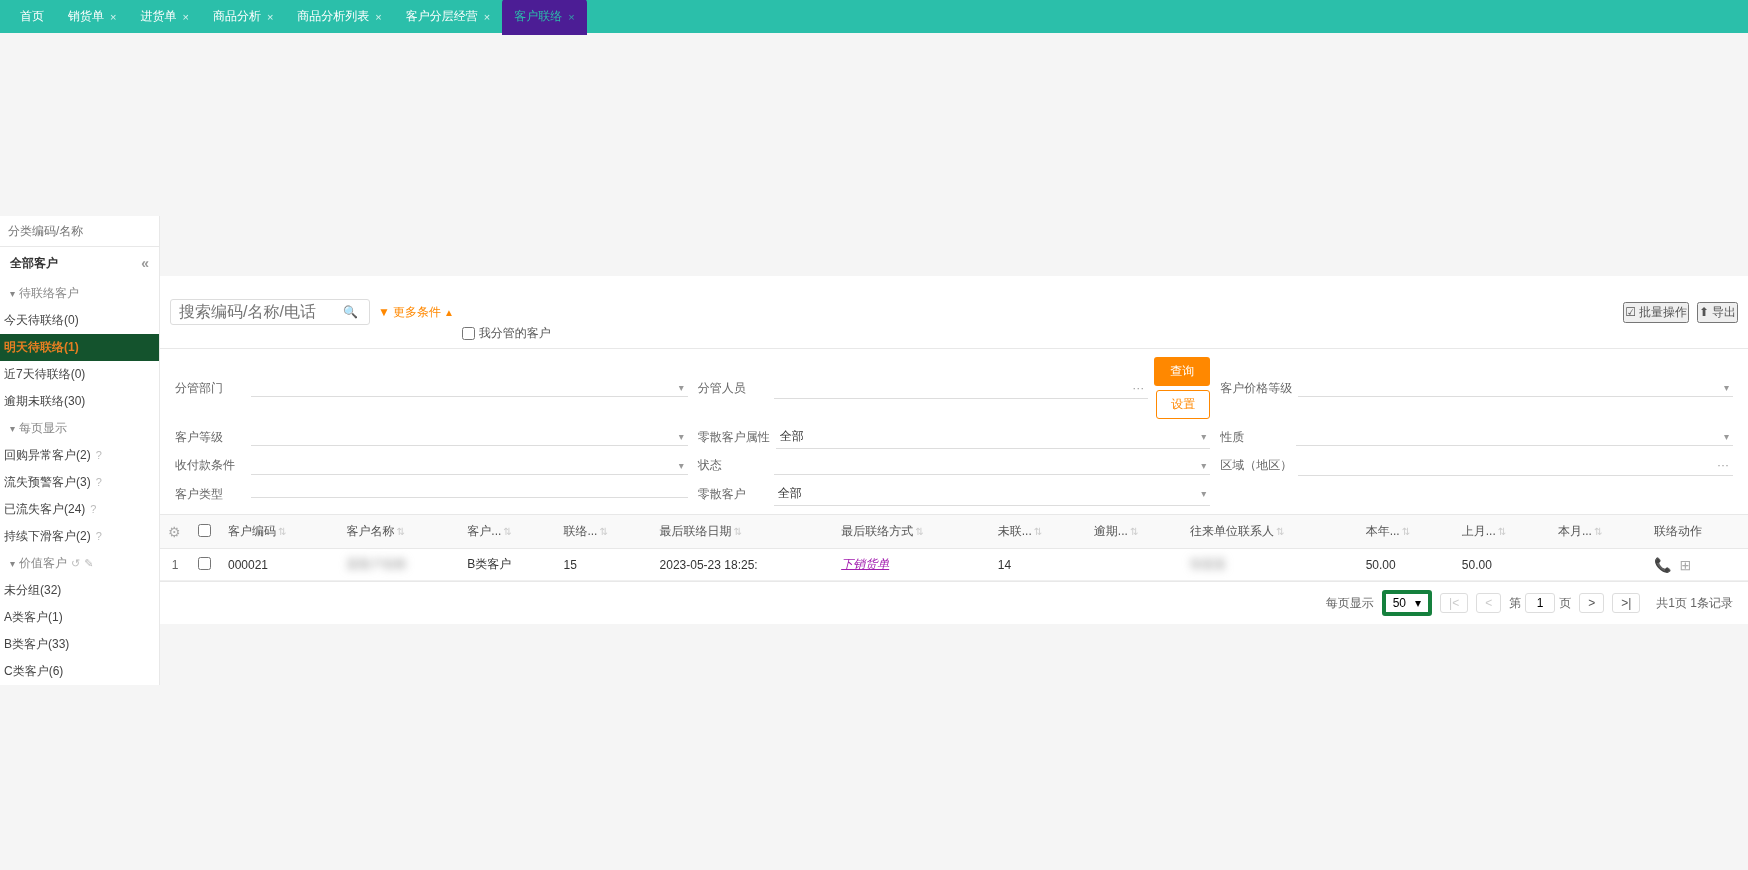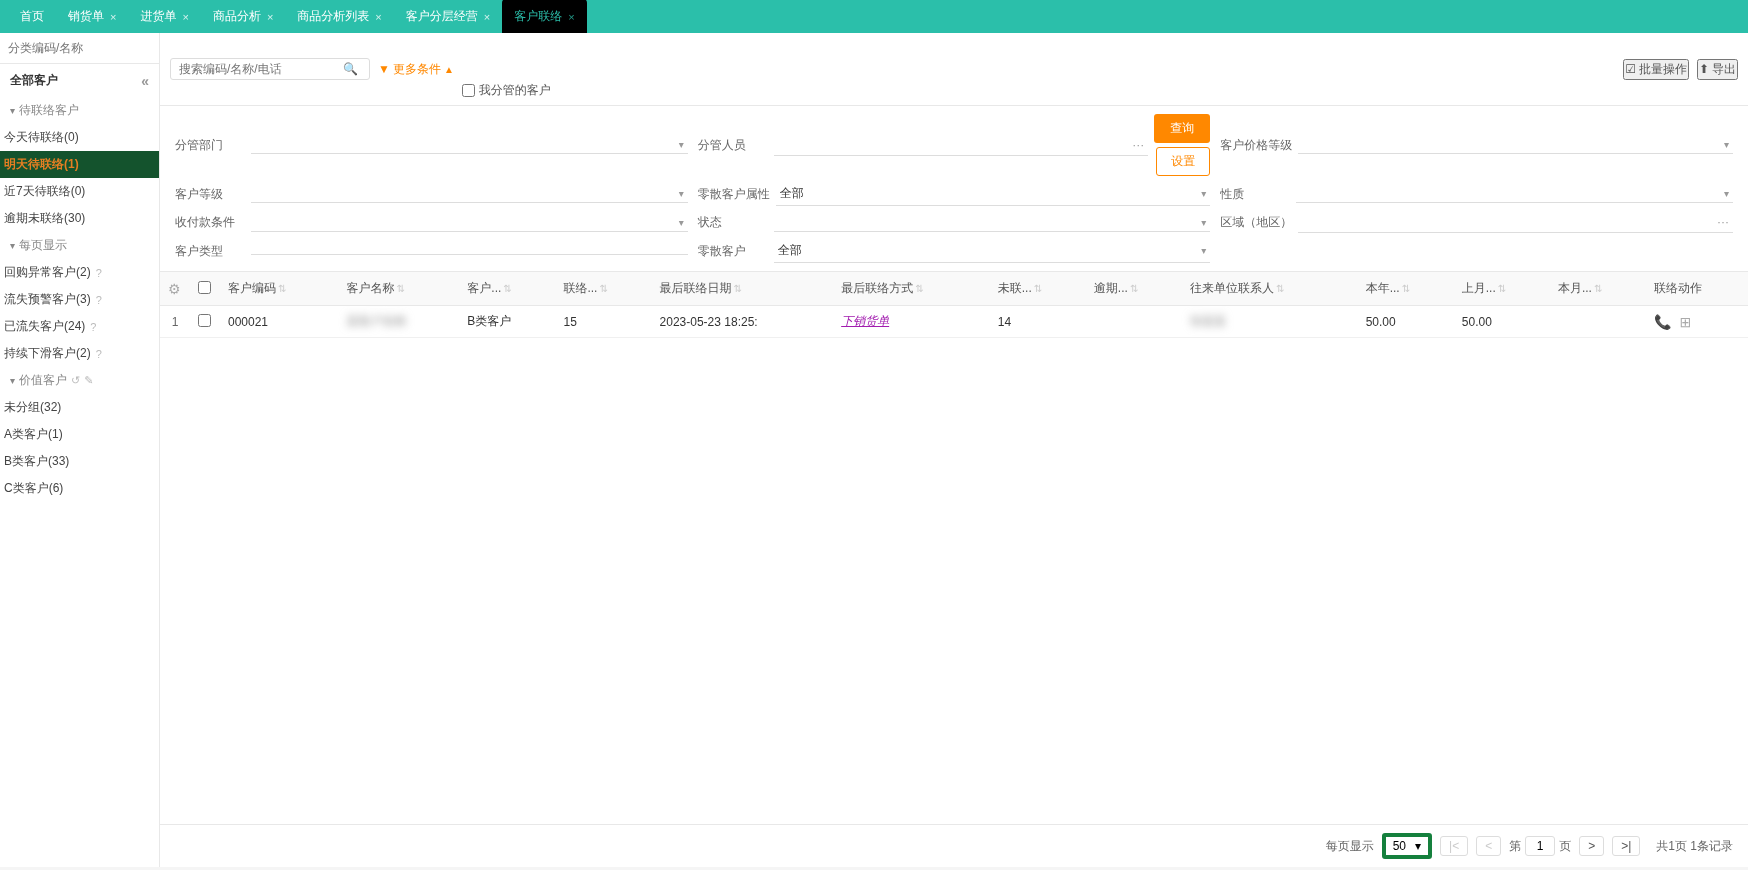--- a/index.html
+++ b/index.html
@@ -1,42 +1,42 @@
 <!DOCTYPE html>
 <html><head>
   <meta charset="utf-8">
   <style>
     * { box-sizing: border-box; margin: 0; padding: 0; font-family: "Microsoft YaHei", Arial, sans-serif; font-size: 12px; }
     body { background: #f5f5f5; overflow: hidden; width: 1748px; height: 870px; }
     .nav-item { color: #fff; padding: 0 12px; height: 36px; display: flex; align-items: center; cursor: pointer; font-size: 13px; white-space: nowrap; }
-    .nav-item.active { background: #000000; color: #2bbfaa; border-radius: 4px 4px 0 0; }
+    .nav-item.active { background: #4c1d95; color: #2bbfaa; border-radius: 4px 4px 0 0; }
     .nav-item .close-x { margin-left: 6px; font-size: 11px; opacity: 0.8; }
 
     
-    .main-layout { display: flex; height: 834px; }
+    .main-layout { display: flex; height: 834px; align-items: center; }
 
     
     .sidebar { width: 160px; background: #fff; border-right: 1px solid #e8e8e8; overflow-y: auto; flex-shrink: 0; }
     .sidebar-search { display: flex; align-items: center; padding: 8px; border-bottom: 1px solid #e8e8e8; }
     .sidebar-search input { flex: 1; border: none; outline: none; font-size: 12px; color: #666; }
     .sidebar-section-header { display: flex; align-items: center; justify-content: space-between; padding: 8px 10px; font-weight: bold; color: #333; }
     .sidebar-section-header .collapse-icon { color: #999; cursor: pointer; font-size: 14px; }
     .sidebar-group-label { padding: 5px 10px; color: #888; font-size: 11px; display: flex; align-items: center; gap: 4px; }
     .sidebar-group-label::before { content: "▾"; font-size: 10px; }
     .sidebar-item { padding: 5px 10px 5px 4px; cursor: pointer; color: #444; display: flex; align-items: center; gap: 3px; }
     .sidebar-item.active { background: #14532d; color: #e67e22; font-weight: bold; }
     .sidebar-item .help-icon { color: #bbb; font-size: 11px; margin-left: 2px; }
 
     
     .content { flex: 1; display: flex; flex-direction: column; overflow: hidden; }
 
     
     .toolbar { display: flex; align-items: center; padding: 6px 10px; background: #fff; border-bottom: 1px solid #e8e8e8; gap: 8px; }
     .search-box { display: flex; align-items: center; border: 1px solid #ddd; border-radius: 3px; padding: 3px 8px; width: 200px; }
-    .search-box input { border: none; outline: none; font-size: 12px; color: #666; width: 100%; }
+    .search-box input { border: none; outline: none; font-size: 16px; color: #666; width: 100%; }
     .search-box .icon { color: #f80; margin-left: 4px; cursor: pointer; }
     .filter-btn { display: flex; align-items: center; gap: 3px; color: #f80; cursor: pointer; border: none; background: none; font-size: 12px; }
     .my-customers { display: flex; align-items: center; gap: 4px; color: #555; cursor: pointer; font-size: 12px; margin-top: 43px; }
     .my-customers input[type=checkbox] { cursor: pointer; }
     .toolbar-right { margin-left: auto; display: flex; gap: 8px; align-items: center; }
     .batch-btn { display: flex; align-items: center; gap: 3px; color: #555; cursor: pointer; font-size: 12px; }
     .export-btn { display: flex; align-items: center; gap: 3px; color: #555; cursor: pointer; font-size: 12px; }
 
     
     .filter-panel { background: #fff; border-bottom: 1px solid #e8e8e8; padding: 8px 15px; display: grid; grid-template-columns: 1fr 1fr 1fr; gap: 6px 10px; }

